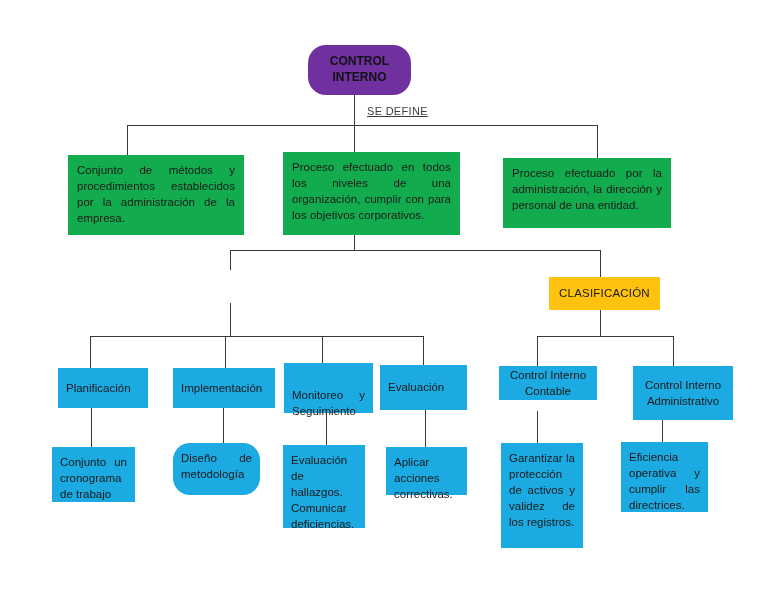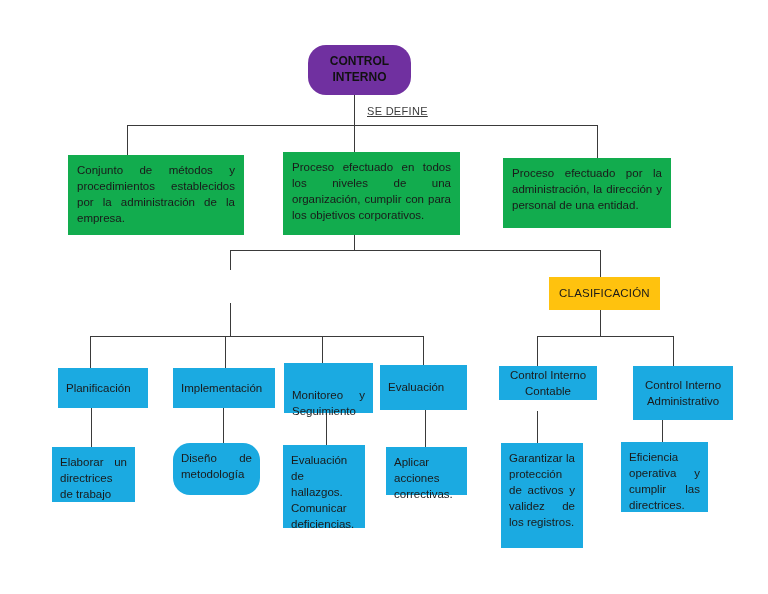--- a/index.html
+++ b/index.html
@@ -108,20 +108,20 @@
   <div class="box branch-box" style="left:549px;top:277px;width:111px;height:33px;">CLASIFICACIÓN</div>
 
   <div class="box leaf-box" style="left:58px;top:368px;width:90px;height:40px;">Planificación</div>
   <div class="box leaf-box" style="left:173px;top:368px;width:102px;height:40px;">Implementación</div>
   <div class="box leaf-box leaf-justify" style="left:284px;top:363px;width:89px;height:50px;">Monitoreo y Seguimiento</div>
   <div class="box leaf-box" style="left:380px;top:365px;width:87px;height:45px;">Evaluación</div>
 
   <div class="box leaf-box leaf-center" style="left:499px;top:366px;width:98px;height:34px;">Control Interno Contable</div>
   <div class="box leaf-box leaf-center" style="left:605px;top:366px;width:100px;height:54px;margin-left:28px;">Control Interno Administrativo</div>
 
-  <div class="box detail-box" style="left:52px;top:447px;width:83px;height:55px;">Elaborar un directrices de trabajo</div>
+  <div class="box detail-box" style="left:52px;top:447px;width:83px;height:55px;">Conjunto un cronograma de trabajo</div>
   <div class="box detail-box" style="left:173px;top:443px;width:87px;height:52px;border-radius:17px;">Diseño de metodología</div>
   <div class="box detail-box detail-left" style="left:386px;top:447px;width:81px;height:48px;">Aplicar acciones correctivas.</div>
   <div class="box detail-box detail-left" style="left:283px;top:445px;width:82px;height:83px;">Evaluación de hallazgos. Comunicar deficiencias.</div>
   <div class="box detail-box" style="left:501px;top:443px;width:82px;height:105px;">Garantizar la protección de activos y validez de los registros.</div>
   <div class="box detail-box" style="left:621px;top:442px;width:87px;height:70px;">Eficiencia operativa y cumplir las directrices.</div>
 
 </div>
 
 </body></html>

